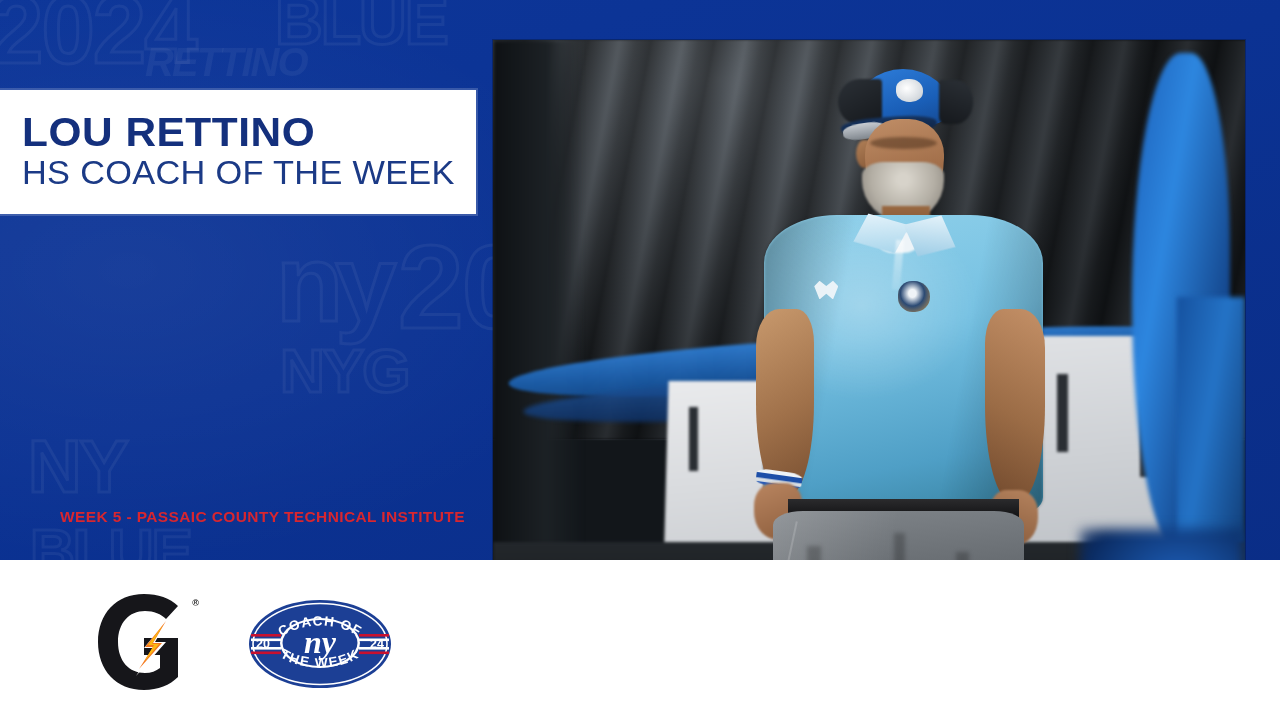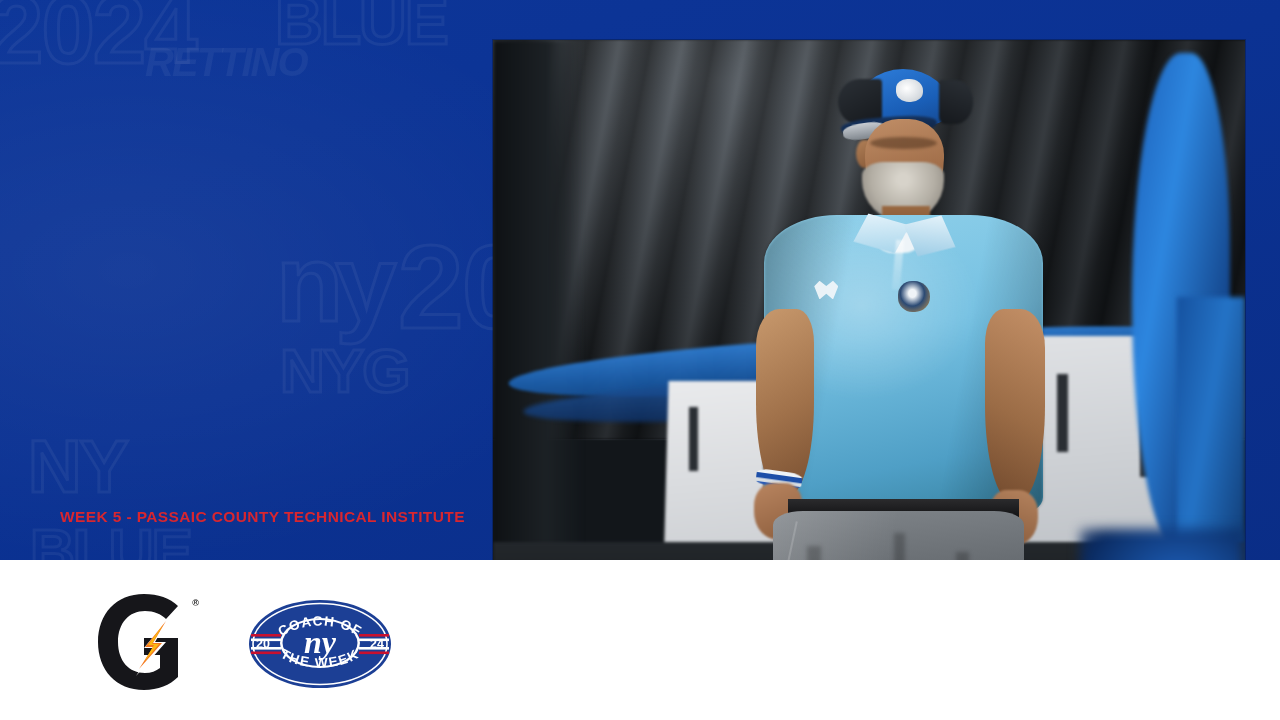--- a/index.html
+++ b/index.html
@@ -430,20 +430,24 @@
   <div class="footer-white"></div>
   <svg class="torn" viewBox="0 0 1280 62" preserveAspectRatio="none">
     <path fill="#ffffff" d="M0,46 L14,41 L27,45 L41,38 L56,42 L70,34 L84,38 L99,31 L115,35 L131,28 L147,32 L164,25
       L181,29 L199,22 L217,26 L236,20 L255,24 L275,18 L295,22 L316,16 L337,20 L358,14 L380,18 L402,12 L424,16
       L446,11 L469,14 L492,10 L515,13 L539,9 L562,12 L586,9 L610,11 L634,8 L658,11 L682,9 L706,12 L730,10
       L753,14 L777,12 L800,16 L823,14 L846,18 L869,16 L891,21 L913,19 L935,24 L957,22 L978,27 L999,25
       L1020,30 L1041,28 L1061,33 L1081,31 L1101,36 L1121,34 L1141,39 L1161,37 L1181,42 L1201,40 L1221,45
       L1241,43 L1261,48 L1280,45 L1280,62 L0,62 Z"></path>
   </svg>
 
+  <div class="name-banner">
+    <div class="coach-name">LOU RETTINO</div>
+    <div class="coach-sub">HS COACH OF THE WEEK</div>
+  </div>
 
   <div class="week-line">WEEK 5 -  PASSAIC COUNTY TECHNICAL INSTITUTE</div>
 
   <div class="gatorade">
     <svg viewBox="0 0 104 100" width="104" height="100">
       <path d="M52 2 C24 2 6 22 6 50 C6 78 24 98 52 98 C66 98 78 93 86 85 L86 46 L52 46 L52 63 L68 63 L68 76
                C64 79 59 81 53 81 C37 81 26 69 26 50 C26 31 37 19 53 19 C62 19 69 22 74 27 L86 14 C78 6 66 2 52 2 Z" fill="#16161a"></path>
       <path d="M78 24 L52 56 L62 56 L44 84 L74 50 L63 50 Z" fill="#ffffff"></path>
       <path d="M74 29 L53 55 L61 55 L47 77 L70 51 L61 51 Z" fill="#f47920"></path>
       <path d="M71 33 L56 53 L62 53 L52 70 L67 52 L60 52 Z" fill="#fdb913"></path>

